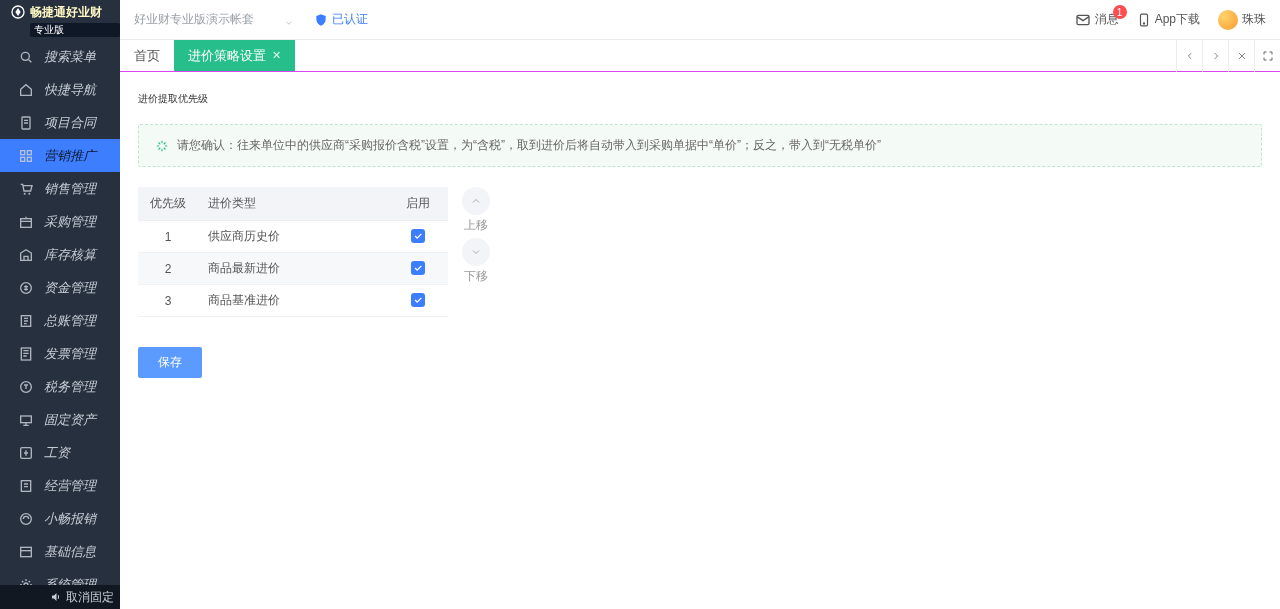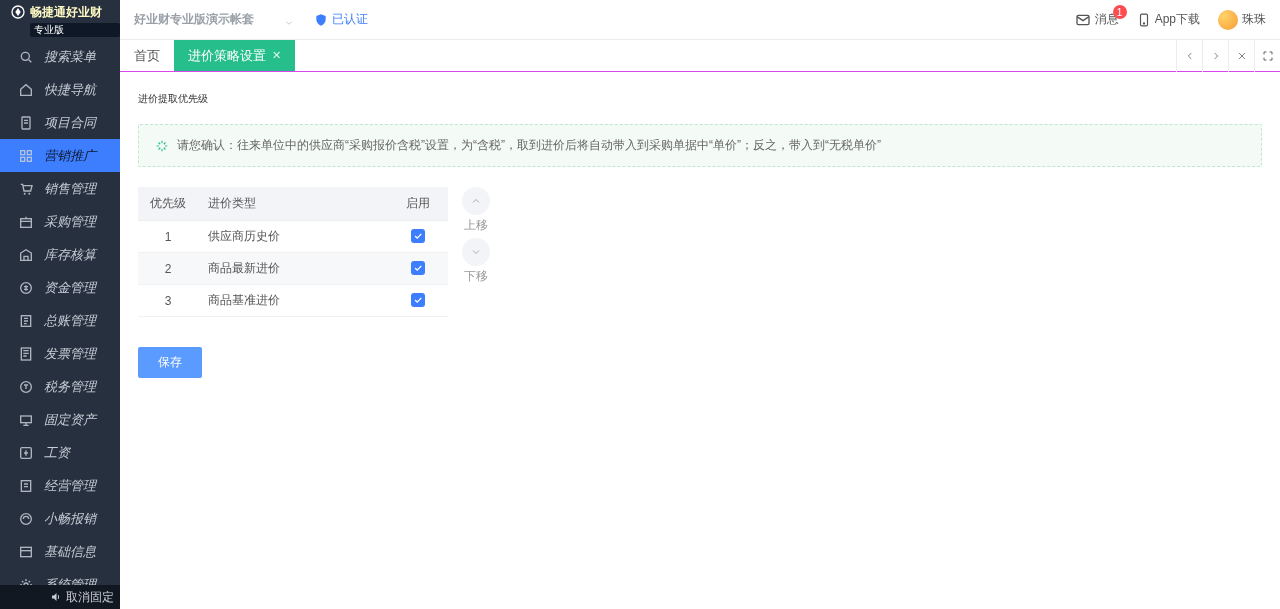--- a/index.html
+++ b/index.html
@@ -10,21 +10,21 @@
   .brand-top{display:flex;align-items:center;gap:4px;color:#fef9c3;font-size:12px;font-weight:bold;}
   .brand-sub{font-size:10px;background:#0f1827;color:#fff;display:inline-block;padding:0 4px;border-radius:2px;margin-top:2px;margin-left:20px;}
   .menu{flex:1;overflow:hidden;}
   .menu-item{height:33px;display:flex;align-items:center;padding-left:18px;gap:10px;cursor:pointer;font-size:13px;color:#c7cdd6;font-style:italic;}
   .menu-item.active{background:#3d7eff;color:#0f172a;}
   .menu-item .mi-icon{width:16px;height:16px;display:flex;align-items:center;justify-content:center;opacity:.85;}
   .pin-bar{height:24px;background:#121821;color:#c7cdd6;display:flex;align-items:center;justify-content:flex-end;padding-right:6px;gap:4px;font-size:12px;cursor:pointer;}
   
   .topbar{position:absolute;left:120px;top:0;right:0;height:40px;border-bottom:1px solid #ececec;display:flex;align-items:center;padding:0 14px;justify-content:space-between;background:#fff;}
   .top-left{display:flex;align-items:center;gap:20px;}
-  .account-select{color:#9aa0a8;font-size:12px;display:flex;align-items:flex-end;gap:6px;min-width:160px;justify-content:space-between;cursor:pointer;font-weight:bold;}
+  .account-select{color:#9aa0a8;font-size:12px;display:flex;align-items:flex-end;gap:6px;min-width:160px;justify-content:space-between;cursor:pointer;}
   .chev{width:10px;height:10px;display:inline-flex;align-items:center;justify-content:center;color:#bbb;}
   .verify{color:#3d7eff;display:flex;align-items:center;gap:4px;font-size:12px;text-align:center;}
   .top-right{display:flex;align-items:center;gap:18px;color:#555;}
   .tr-item{display:flex;align-items:center;gap:4px;cursor:pointer;position:relative;}
   .badge{position:absolute;top:-6px;right:-8px;background:#ff4d4f;color:#fff;font-size:10px;border-radius:8px;min-width:14px;height:14px;display:flex;align-items:center;justify-content:center;padding:0 2px;}
   .avatar{width:20px;height:20px;border-radius:50%;background:radial-gradient(circle at 30% 30%,#ffd36b,#f79b2e);}
   
   .tabstrip{position:absolute;left:120px;top:40px;right:0;height:32px;border-bottom:1px solid #d946ef;display:flex;align-items:stretch;background:#fff;}
   .tabs{display:flex;align-items:stretch;}
   .tab{display:flex;align-items:center;padding:0 14px;font-size:13px;color:#555;cursor:pointer;gap:6px;}

